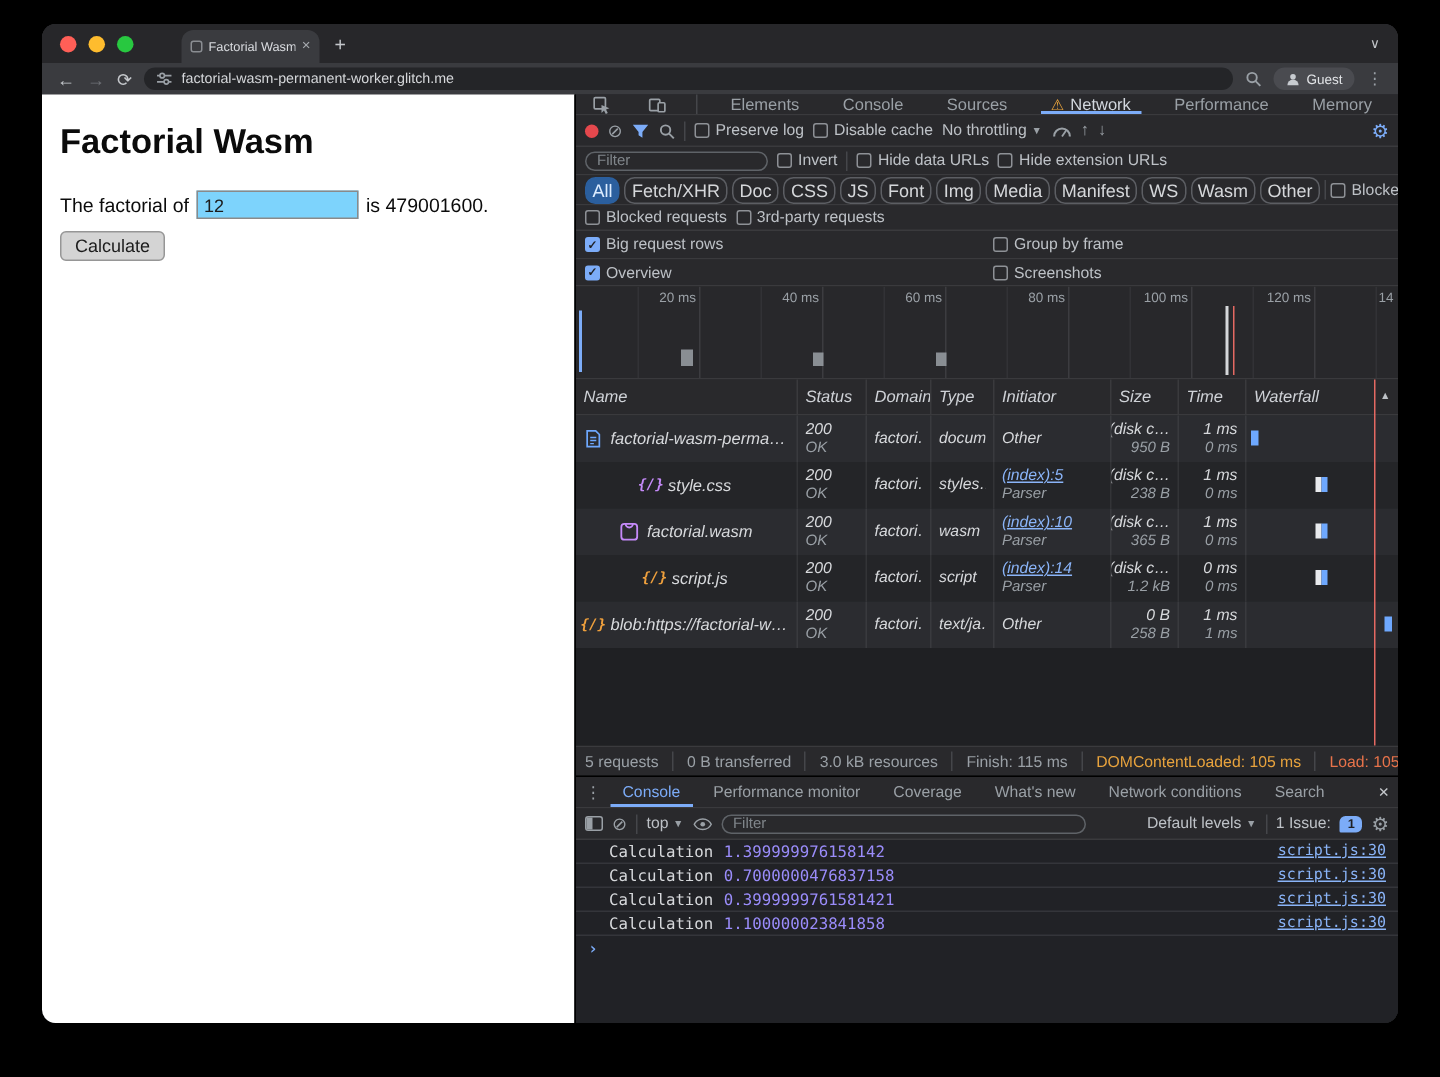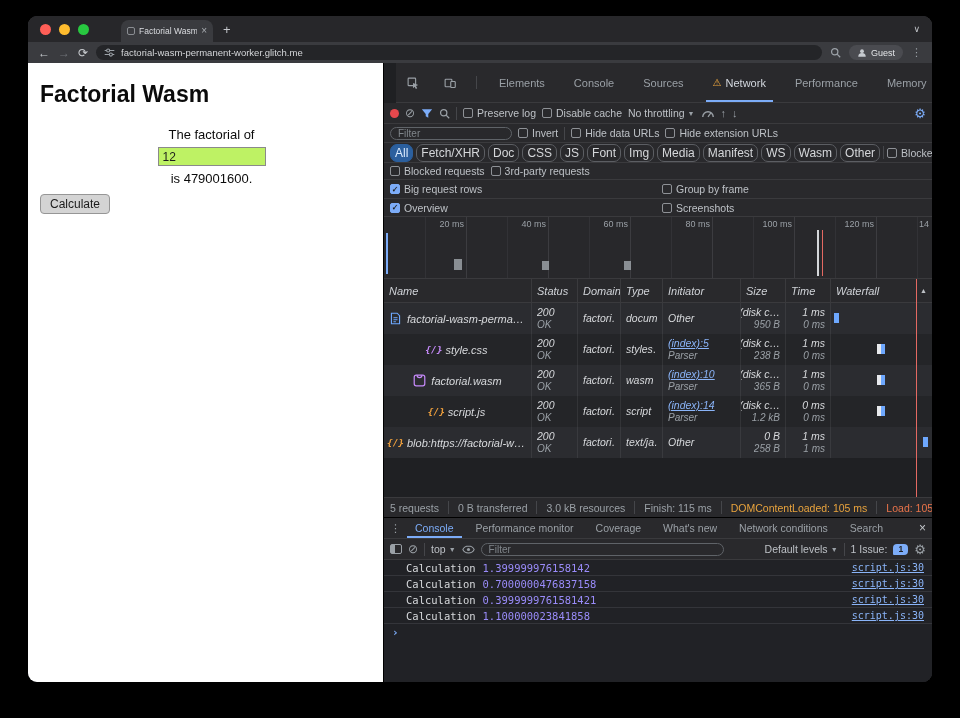--- a/index.html
+++ b/index.html
@@ -31,34 +31,34 @@
   .urltext { font-size:9.5px; color:#d5d7da; white-space:nowrap; overflow:hidden; }
   .guest { height:15px; background:#4a4b50; border-radius:8px; display:flex; align-items:center;
            gap:4px; padding:0 8px; }
   .guesttext { font-size:9px; color:#e2e4e7; }
 
   
   .main { flex:1; display:flex; min-height:0; }
   .page { width:355px; background:#fff; color:#0b0b0b; flex:none; }
   .page h1 { margin:18px 0 0 12px; font-size:23px; font-weight:700; }
   .page h2 { margin:26px 0 0 12px; font-size:17px; font-weight:700; }
-  .sentence { margin:19px 0 0 12px; font-size:13px; display:flex; align-items:center; gap:5px; flex-wrap:nowrap;flex-direction:column; }
-  .fin { width:108px; height:19px; border:1px solid #8a8a8a; background:#bef264; font-size:12px;
+  .sentence { margin:19px 0 0 12px; font-size:13px; display:flex; align-items:center; gap:5px; flex-wrap:nowrap; }
+  .fin { width:108px; height:19px; border:1px solid #8a8a8a; background:#7dd3fc; font-size:12px;
          padding:0 4px; color:#1c1c1c; font-family:"Liberation Sans",sans-serif; }
   .calc { margin:8px 0 0 12px; background:#d4d4d4; border:1px solid #969696; border-radius:4px;
           font-size:12px; color:#1c1c1c; padding:2px 9px; font-family:"Liberation Sans",sans-serif; }
 
   
   .dt { flex:1; min-width:0; background:#1f2023; border-left:1px solid #000;
         display:flex; flex-direction:column; color:#bdc1c6; font-size:11px; }
   .bar { background:#29292c; border-bottom:1px solid #3a3a3d; display:flex; align-items:center;
          gap:6px; padding:0 6px; flex:none; }
   .vdiv { width:1px; height:13px; background:#45464a; flex:none; }
 
-  .dtabs { height:40px; gap:15px;margin-left:12px; }
+  .dtabs { height:14px; gap:15px; }
   .dtico { padding:0 5px; display:flex; align-items:center; }
   .dtab { padding:0 7px; height:100%; display:flex; align-items:center; gap:4px;
           font-size:11px; color:#9aa0a6; white-space:nowrap; }
   .dtab.sel { color:#d3d8df; border-bottom:2px solid #7cacf8; padding-top:2px; }
   .warn { color:#e8a33d; font-size:10px; }
   .more { color:#9aa0a6; font-size:11px; padding:0 4px; }
   .bubble { background:#7cacf8; color:#1f2023; font-size:8.5px; font-weight:700; border-radius:4px 4px 4px 1px;
             width:15px; height:11px; display:flex; align-items:center; justify-content:center; flex:none; }
   .gear { color:#9aa0a6; font-size:13px; line-height:1; }
   .gear.blue { color:#7cacf8; }

